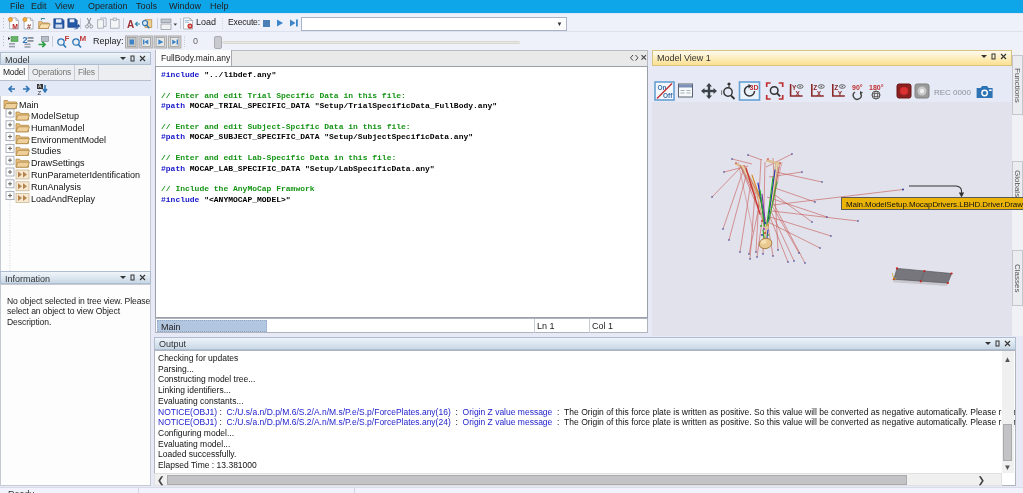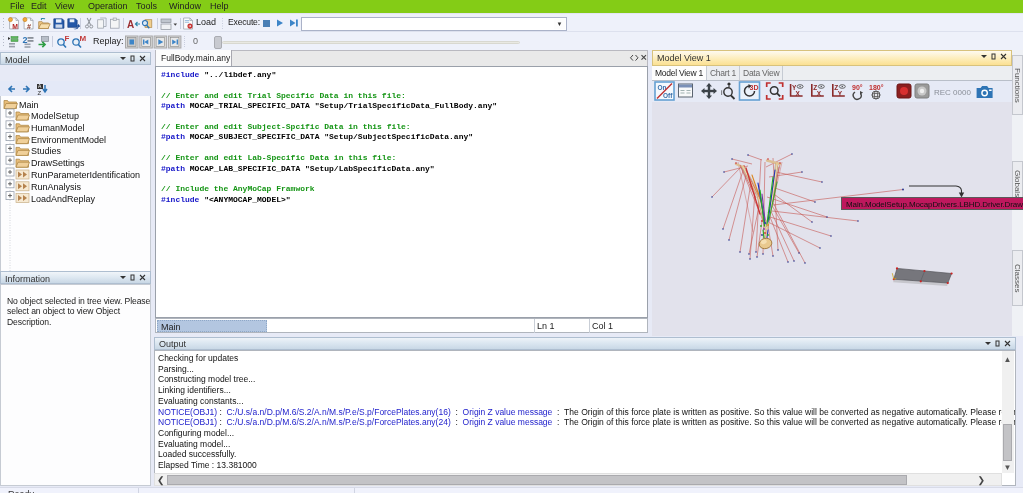--- a/index.html
+++ b/index.html
@@ -1,20 +1,20 @@
 <!DOCTYPE html>
 <html><head>
 <meta charset="utf-8">
 <style>
   * { margin:0; padding:0; box-sizing:border-box; }
   html,body { width:1023px; height:493px; overflow:hidden; }
   body { font-family:"Liberation Sans", sans-serif; background:#e7eaf6; position:relative; }
   .abs { position:absolute; }
   
-  #menubar { left:0; top:0; width:1023px; height:13px; background:#84cc16; font-size:9px; color:#222; }
+  #menubar { left:0; top:0; width:1023px; height:13px; background:#0ea5e9; font-size:9px; color:#222; }
   #menubar span { position:absolute; top:1px; }
   #toolbar1 { left:0; top:13px; width:1023px; height:18px; background:#eef1fa; border-top:1px solid #e3e6f2; }
   #toolbar2 { left:0; top:31px; width:1023px; height:19px; background:#eef1fa; border-top:1px solid #dde1ee; }
   .grip { position:absolute; width:3px; top:3px; height:12px;
           background-image:radial-gradient(circle, #b5bac9 35%, transparent 40%);
           background-size:3px 3px; }
   
   .ptitle { background:linear-gradient(180deg,#f0f5f9 0%,#dfe9f2 45%,#c8d7e5 100%);
             border:1px solid #aebed0; font-size:9px; color:#333; }
   .pbtns  { position:absolute; right:3px; top:3px; font-size:8px; color:#222; letter-spacing:3px;}
@@ -236,20 +236,23 @@
 </div>
 
 <div id="modelpanel" class="abs">
   <div class="ptitle abs" style="left:0;top:2px;width:151px;height:13px;">
     <span style="position:absolute;left:4px;top:2px;">Model</span>
     <svg class="pbtns" style="top:0" width="28" height="12" viewBox="0 0 28 12">
         <path d="M1 4 l3 3 3-3z" fill="#333"></path>
         <rect x="12" y="3" width="3" height="5" fill="none" stroke="#333" stroke-width="1"></rect>
         <path d="M21 3 l5 5 M26 3 l-5 5" stroke="#333" stroke-width="1.1"></path>
       </svg>
+  </div>
+  <div class="tabrow abs" style="left:0;top:15px;width:151px;height:16px;">
+    <span class="tab on">Model</span><span class="tab">Operations</span><span class="tab">Files</span>
   </div>
   <div class="abs" style="left:0;top:31px;width:151px;height:15px;background:#e4e9f7;"></div>
   <svg class="abs" style="left:6px;top:33px" width="42" height="12" viewBox="0 0 42 12">
     <path d="M9 6 H3 M6 3 L3 6 l3 3" stroke="#2e74b5" stroke-width="1.6" fill="none"></path>
     <path d="M17 6 h6 M20 3 l3 3 -3 3" stroke="#2e74b5" stroke-width="1.6" fill="none"></path>
     <rect x="31" y="1" width="6" height="5" fill="#333"></rect>
       <text x="32" y="5.4" font-size="5" fill="#fff">A</text>
     <text x="31.5" y="11.5" font-size="6" fill="#333">Z</text>
     <path d="M39 2 v6 M37 6 l2 3 2-3" stroke="#2e74b5" stroke-width="1.5" fill="none"></path>
   </svg>
@@ -344,23 +347,20 @@
 
 <div id="mview" class="abs">
   <div id="mvtitle">
     <span style="position:absolute;left:4px;top:2px;">Model View 1</span>
     <svg class="pbtns" style="top:0" width="28" height="12" viewBox="0 0 28 12">
         <path d="M1 4 l3 3 3-3z" fill="#333"></path>
         <rect x="12" y="3" width="3" height="5" fill="none" stroke="#333" stroke-width="1"></rect>
         <path d="M21 3 l5 5 M26 3 l-5 5" stroke="#333" stroke-width="1.1"></path>
       </svg>
   </div>
-  <div id="mvtabs">
-    <span class="tab on">Model View 1</span><span class="tab">Chart 1</span><span class="tab">Data View</span>
-  </div>
   <div id="mvtools">
     <svg width="360" height="21" viewBox="0 0 360 21">
 
       <g transform="translate(3,1)">
           <rect x="0" y="0" width="19" height="18" fill="#f5f9fd" stroke="#66a1d2" stroke-width="1.6"></rect>
           <text x="2.5" y="7.5" font-size="6.5" font-weight="bold" fill="#3a6ea8">On</text>
           <text x="8" y="15.5" font-size="6.5" font-weight="bold" fill="#3a6ea8">Off</text>
           <path d="M2 16.5 L17 1.5" stroke="#c03030" stroke-width="1.5"></path>
         </g>
 
@@ -592,21 +592,21 @@
           <circle cx="268.8" cy="179.3" r="1.1"></circle>
       </g>
       <path d="M241.8 177.2 l-1.5 -6 M241.8 177.2 l2.5 -1" stroke="#caa520" stroke-width="0.8"></path>
 
       <path d="M257 84 H304 Q309 84.5 309.5 88.5 L309.5 91" fill="none" stroke="#333" stroke-width="1.1"></path>
       <path d="M306.8 90.5 L312.2 90.5 L309.5 95.5 z" fill="#333"></path>
     </svg>
   </div>
 </div>
 
-<div class="abs" style="left:841px;top:197px;width:182px;height:13px;background:#be185d;border:1px solid #5a5a5a;border-right:none;font-size:8px;color:#111;letter-spacing:-0.1px;white-space:nowrap;overflow:hidden;padding:2px 0 0 4px;z-index:30;">Main.ModelSetup.MocapDrivers.LBHD.Driver.Draw</div>
+<div class="abs" style="left:841px;top:197px;width:182px;height:13px;background:#eab308;border:1px solid #5a5a5a;border-right:none;font-size:8px;color:#111;letter-spacing:-0.1px;white-space:nowrap;overflow:hidden;padding:2px 0 0 4px;z-index:30;">Main.ModelSetup.MocapDrivers.LBHD.Driver.Draw</div>
 
 <div id="rstrip" class="abs">
   <div class="vtab" style="top:5px;height:60px;">Functions</div>
   <div class="vtab" style="top:111px;height:46px;">Globals</div>
   <div class="vtab" style="top:200px;height:56px;">Classes</div>
 </div>
 
 <div id="output" class="abs">
   <div id="outtitle">
       <span style="position:absolute;left:4px;top:1px;">Output</span>

